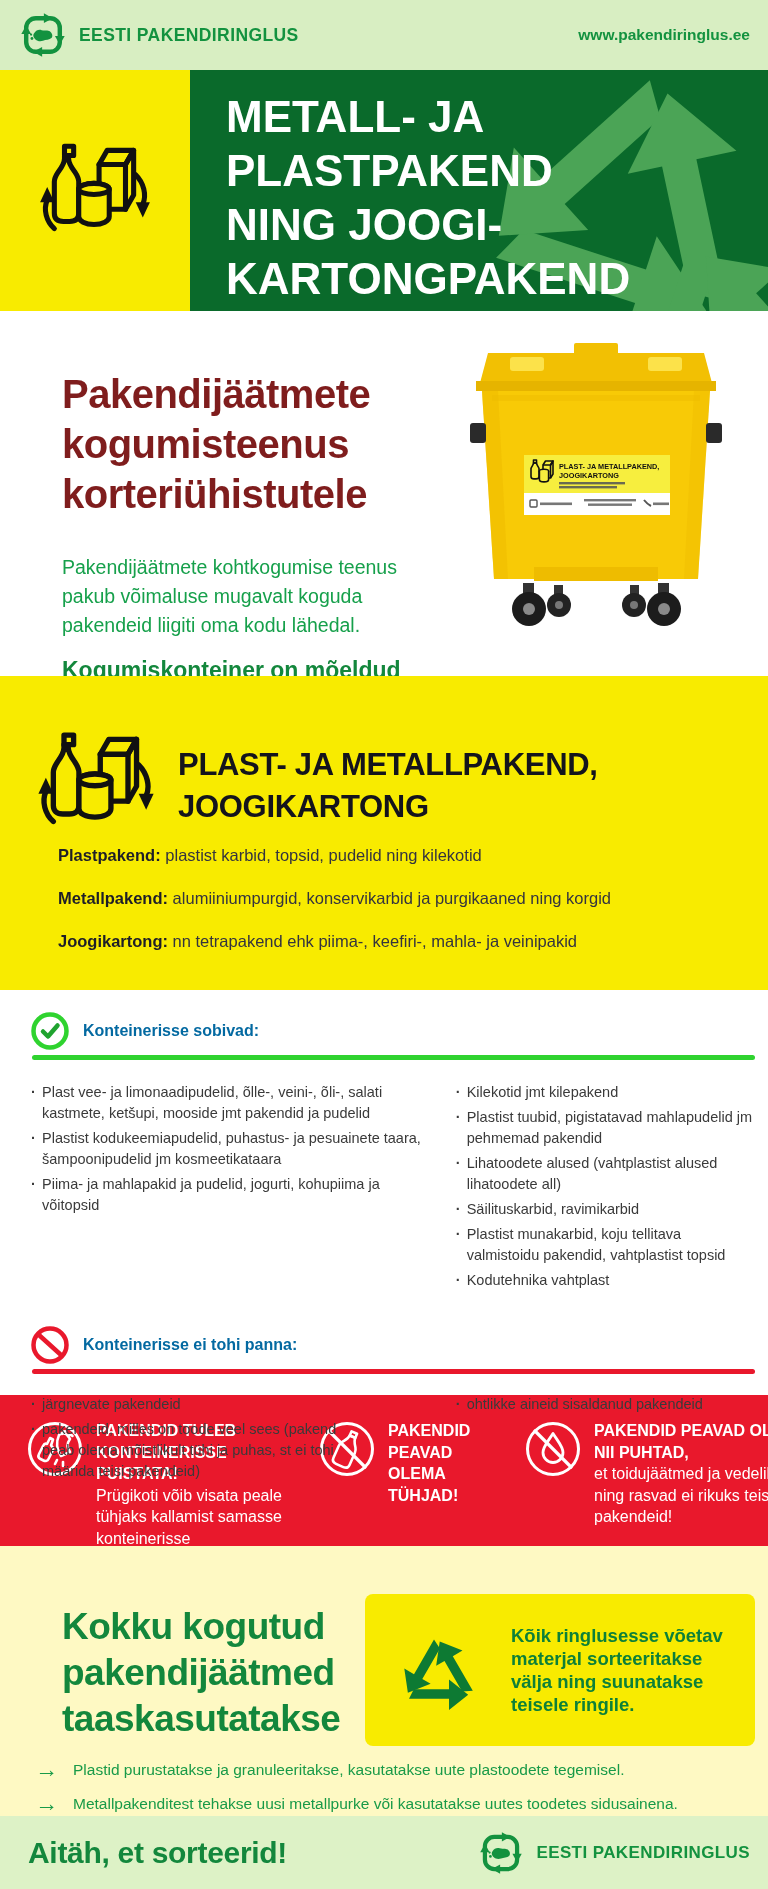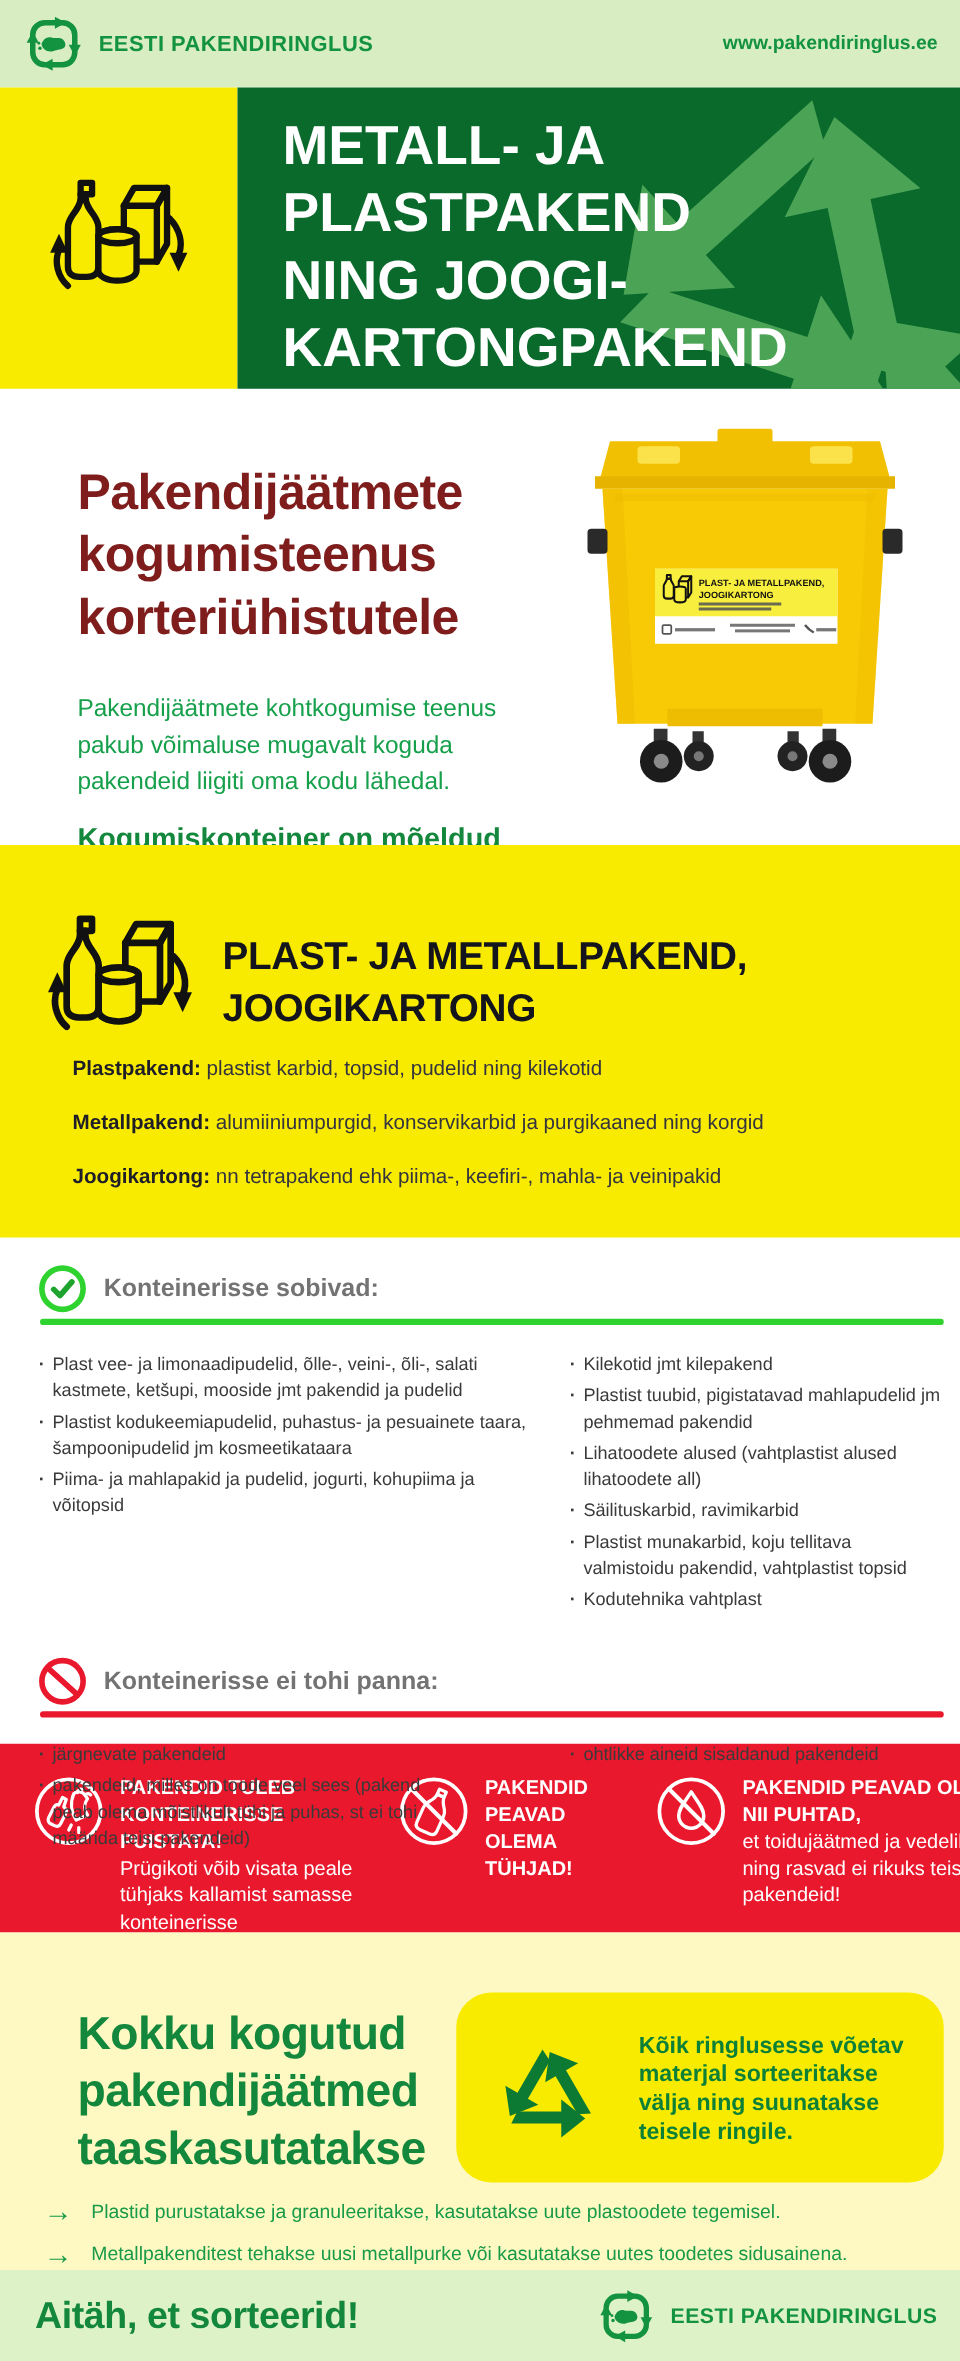--- a/index.html
+++ b/index.html
@@ -29,21 +29,21 @@
   .ysec { height:314px; background:#F8EB00; position:relative; }
   .ysec .pkg { position:absolute; left:32px; top:42px; }
   .ysec-title { position:absolute; left:178px; top:68px; color:#14141c; font-weight:800; font-size:31px; line-height:42px; letter-spacing:-0.3px; }
   .ydefs { position:absolute; left:58px; top:170px; }
   .ydef { font-size:16.5px; color:#34343E; margin-bottom:24px; }
   .ydef b { color:#1E1E28; }
 
   
   .lists { height:405px; padding:0 15px 0 30px; position:relative; }
   .rule-row { display:flex; align-items:center; }
-  .rule-row .hd { font-size:20px; font-weight:bold; color:#737373; margin-left:13px; }
+  .rule-row .hd { font-size:16px; font-weight:bold; color:#0369a1; margin-left:13px; }
   .hrule { height:5px; border-radius:3px; margin:4px 0 0 2px; width:723px; }
   .hrule.green { background:#2FD32F; }
   .hrule.red { background:#E9182C; }
   .cols { display:flex; margin-top:22px; }
   .col-a { width:405px; }
   .col-b { width:300px; margin-left:22px; }
   ul.plain { list-style:none; }
   ul.plain li { position:relative; padding-left:12px; font-size:14.5px; line-height:21px; color:#3A3A3A; margin-bottom:4px; }
   ul.plain li::before { content:"·"; position:absolute; left:1px; top:0; font-weight:bold; color:#3A3A3A; }
   .row2 { margin-top:30px; }
@@ -55,21 +55,21 @@
   .wt { font-size:16px; line-height:21.5px; }
   .wt b { display:block; }
   .warn1 .wt { width:208px; }
   .warn2 .wt { width:122px; }
   .warn3 .wt { width:218px; }
   .warn2, .warn3 { margin-left:14px; }
 
   
   .recsec { height:270px; position:relative; background:#fef9c3; }
   .recsec h2 { position:absolute; left:62px; top:58px; width:330px; color:#13873C; font-size:37px; line-height:46px; letter-spacing:-0.5px; }
-  .ybox { position:absolute; right:13px; top:48px; width:390px; height:152px; background:#F8EB00; border-radius:28px; display:flex; align-items:center; padding:0 10px 0 24px; }
+  .ybox { position:absolute; right:13px; top:48px; width:390px; height:152px; background:#F8EB00; border-radius:8px; display:flex; align-items:center; padding:0 10px 0 24px; }
   .ybox-text { width:222px; margin-left:18px; color:#0D8038; font-weight:bold; font-size:18.5px; line-height:23px; }
   .rbullets { position:absolute; left:35px; top:212px; }
   .rbullet { display:flex; align-items:flex-start; margin-bottom:11px; color:#189A48; }
   .rbullet .arr { font-size:23px; line-height:22px; font-weight:bold; margin-right:15px; }
   .rbullet .btx { font-size:15.5px; line-height:22px; padding-top:1px; }
 
   
   .footer { height:73px; background:#DDF2C6; display:flex; align-items:center; padding:0 18px 0 28px; }
   .thanks { color:#13873C; font-weight:bold; font-size:30px; letter-spacing:-0.3px; }
   .fright { margin-left:auto; display:flex; align-items:center; }

